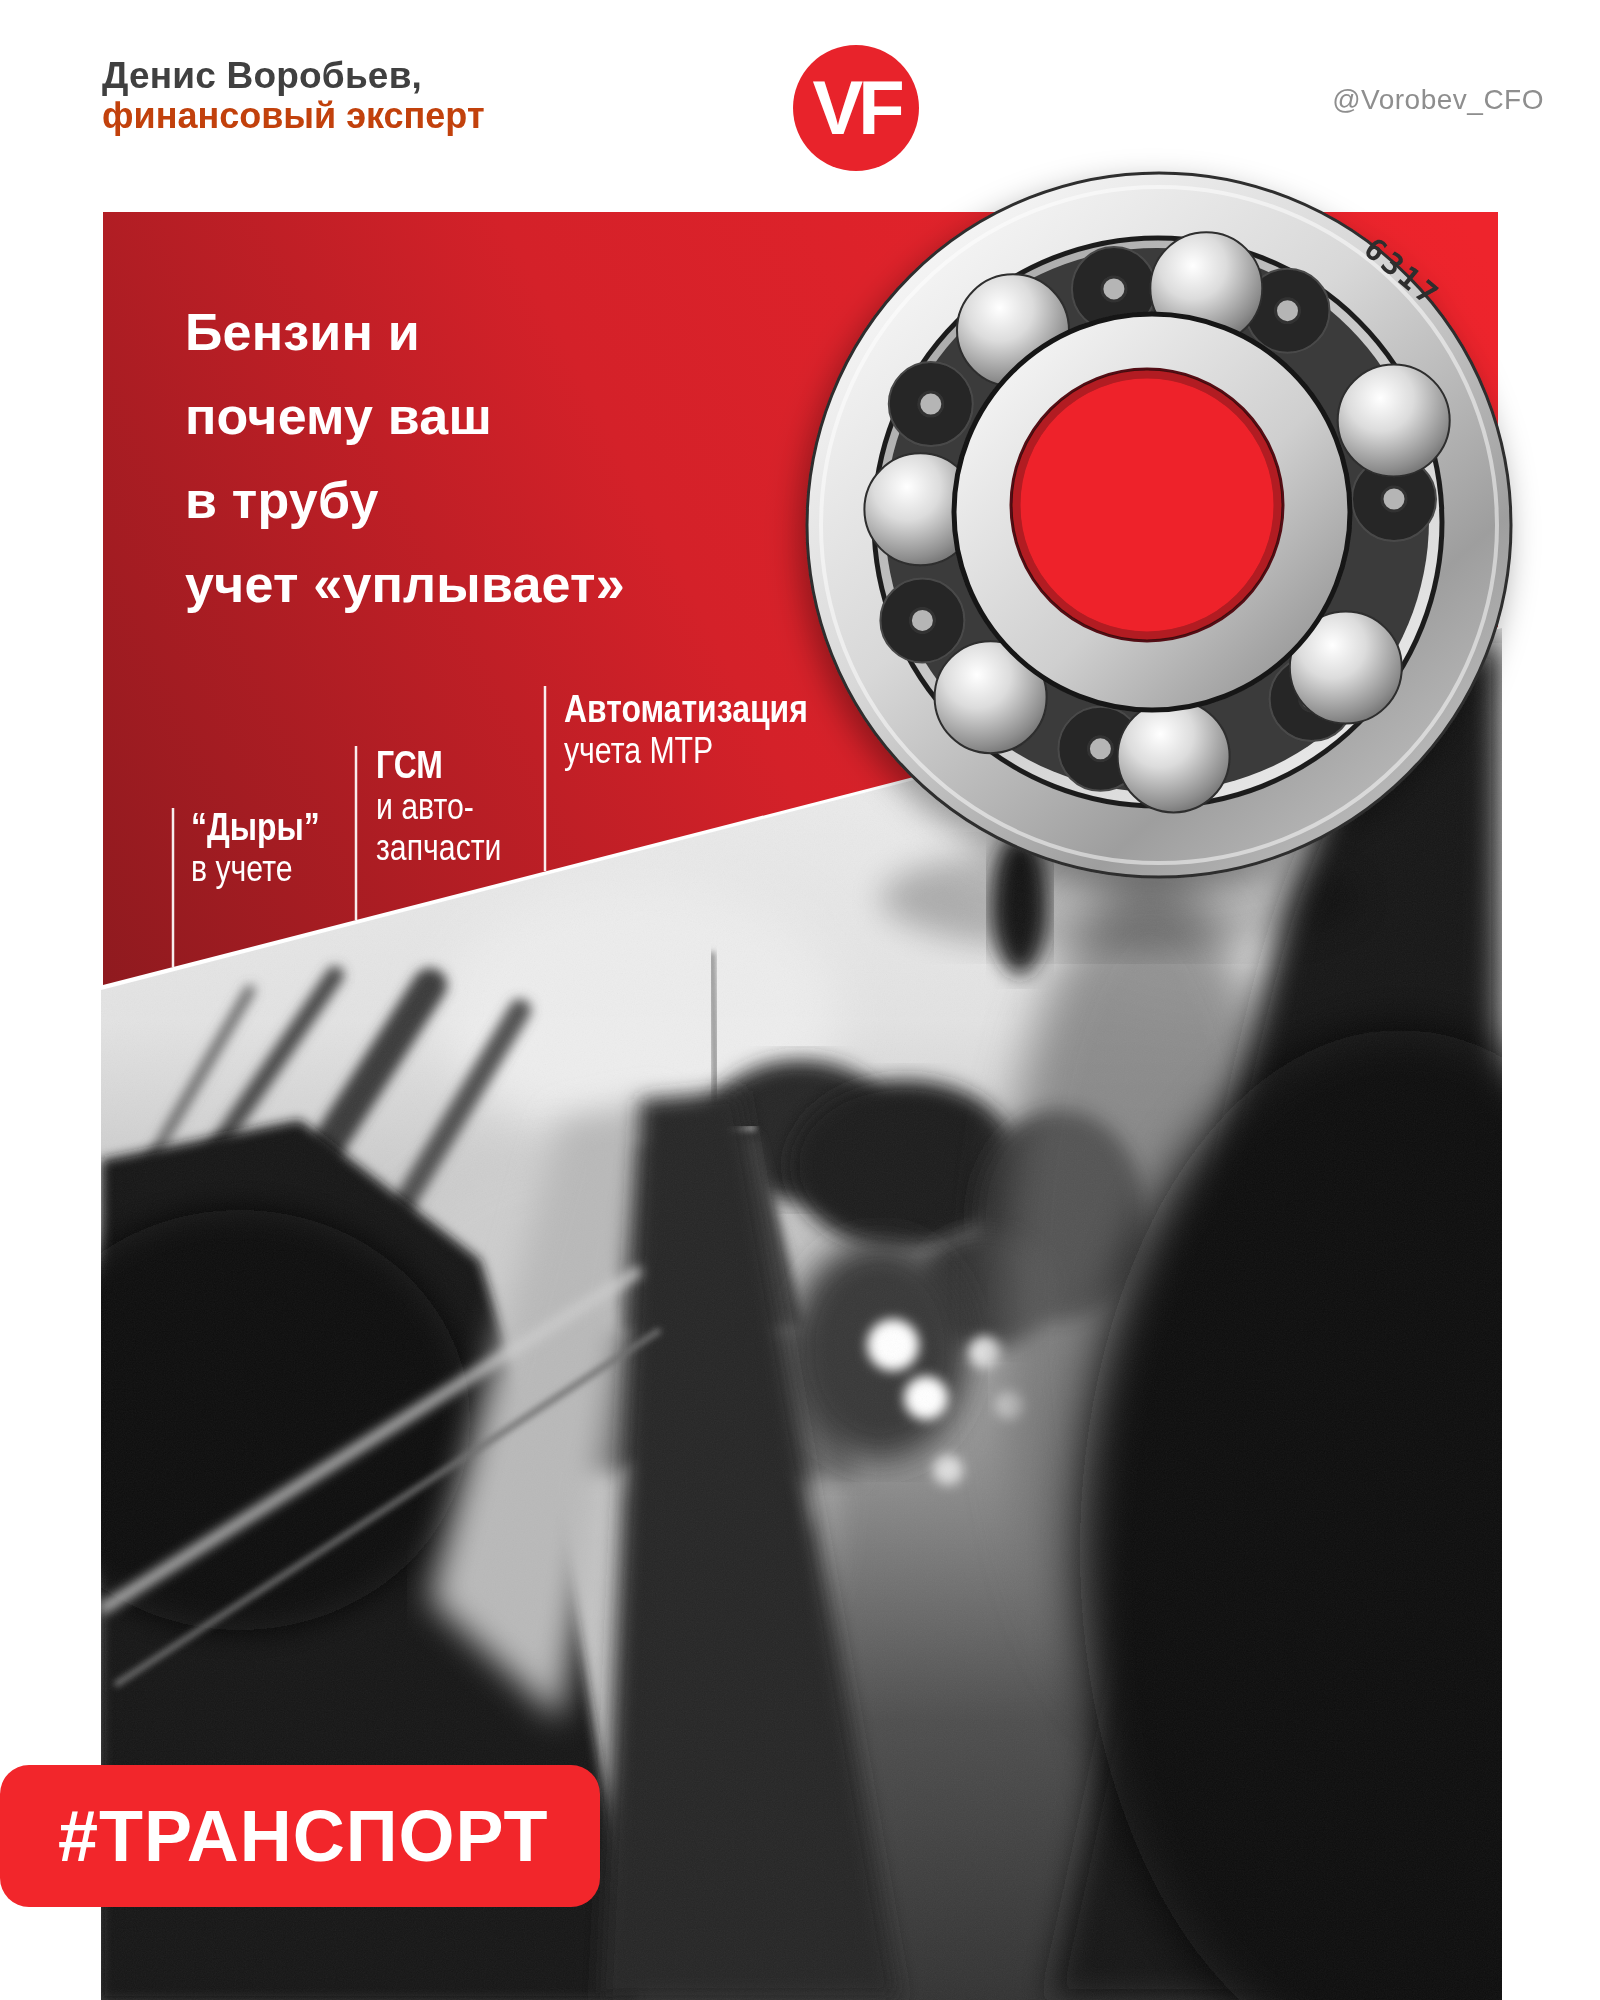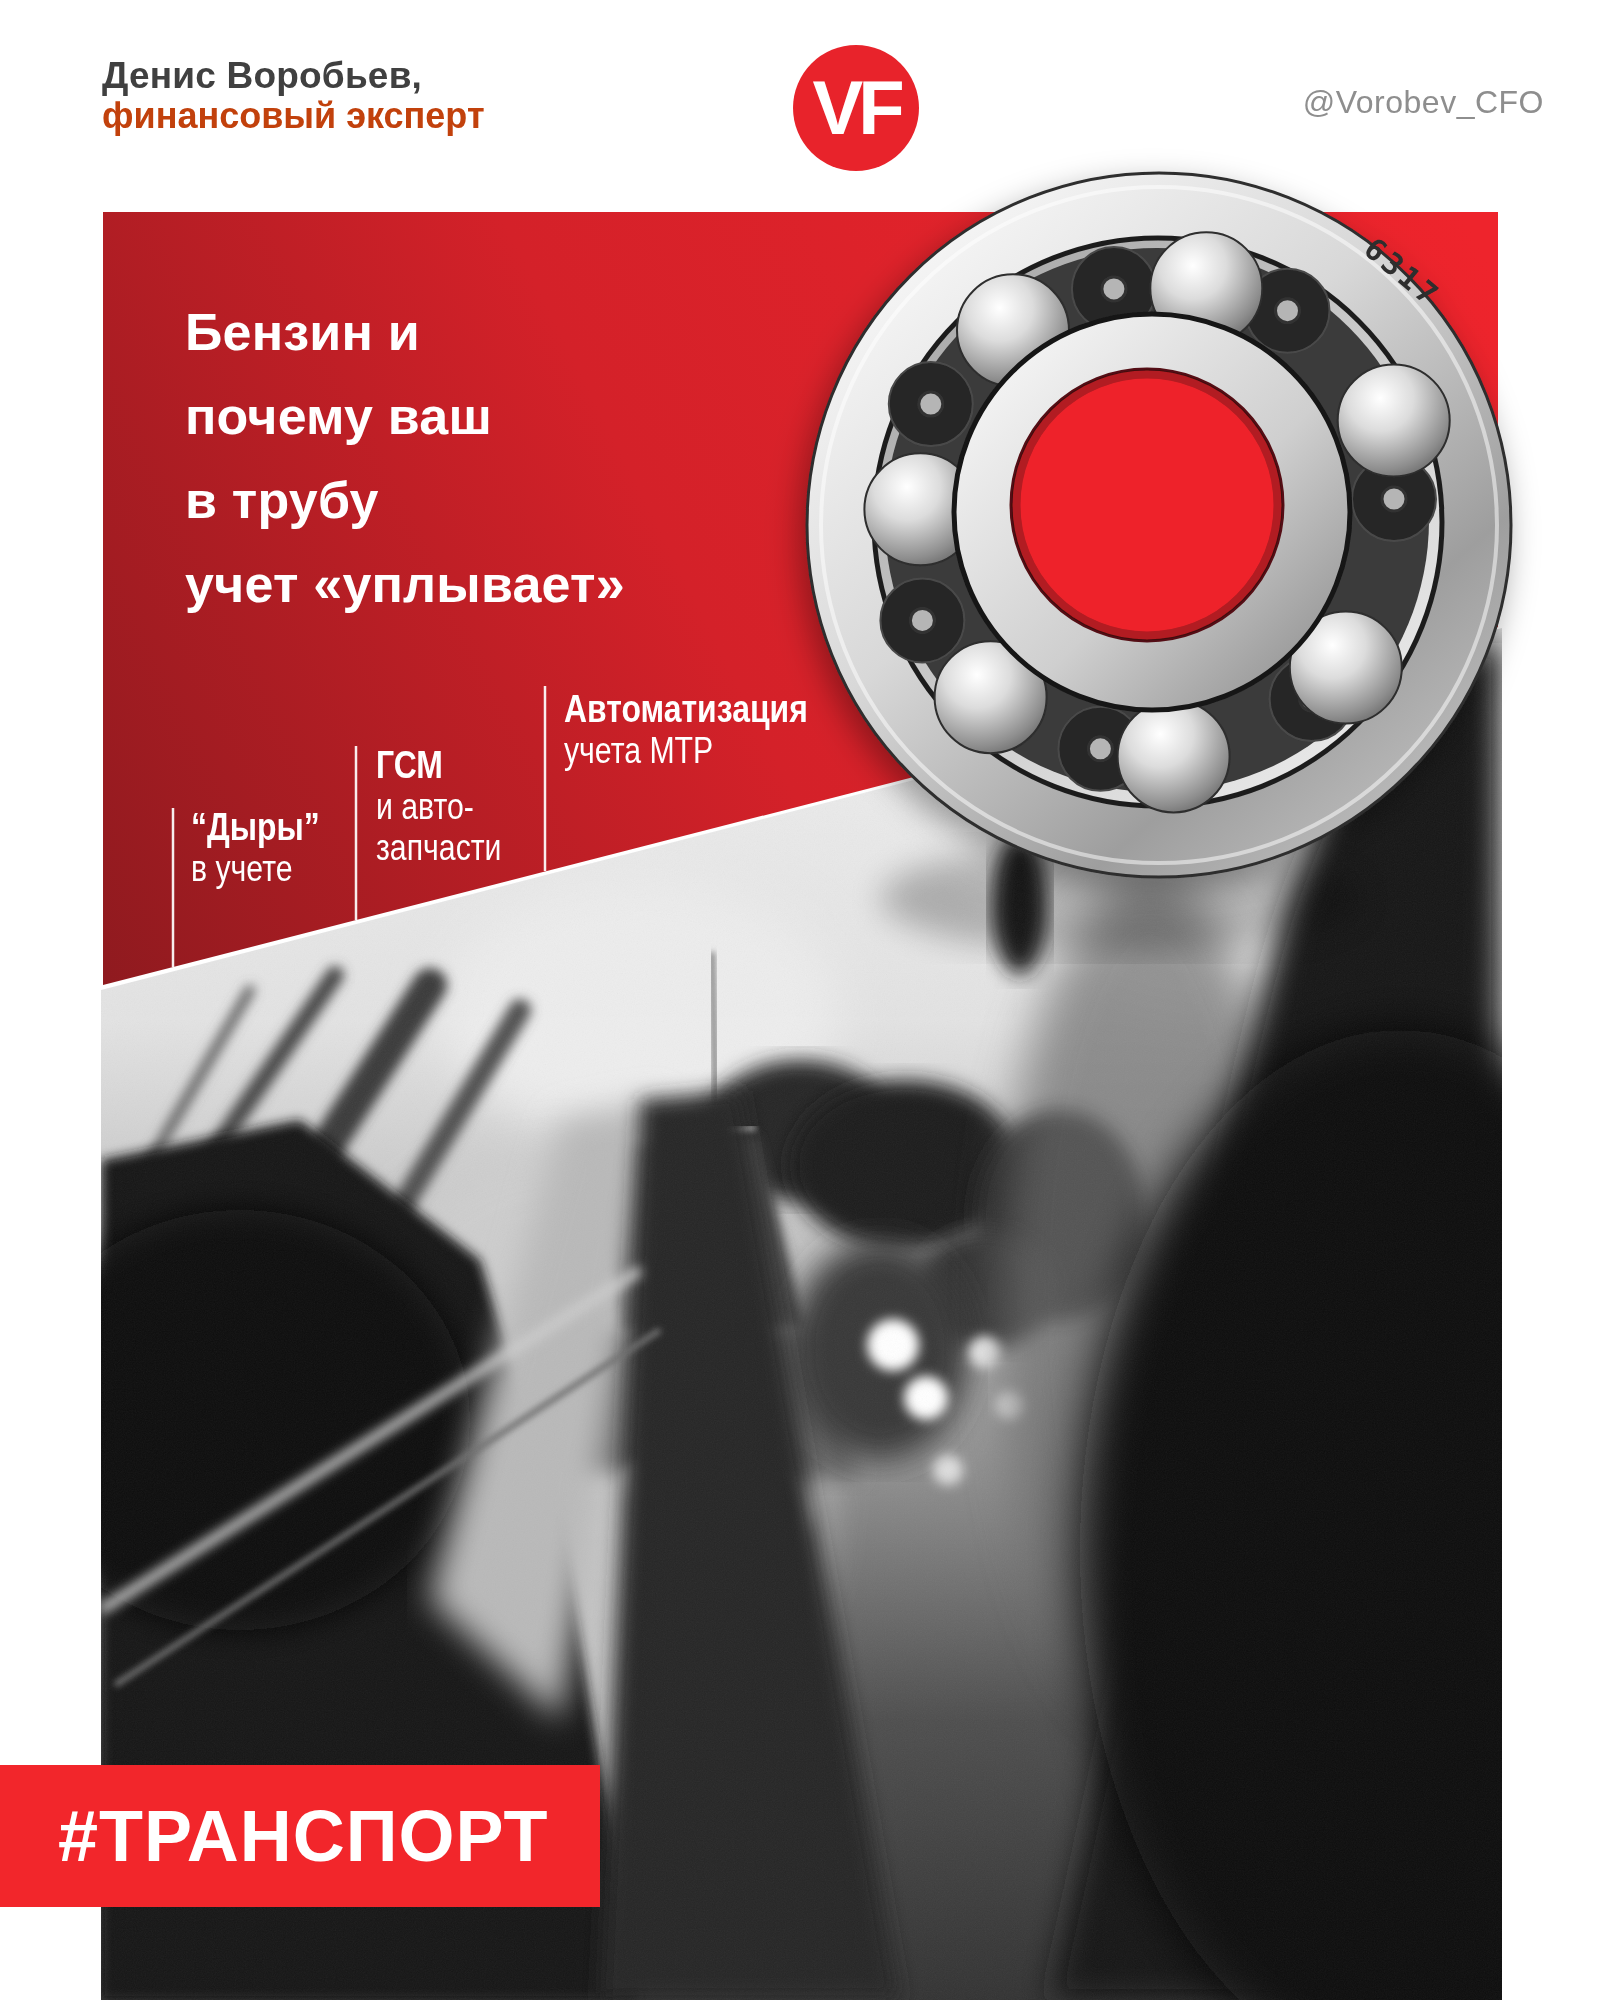--- a/index.html
+++ b/index.html
@@ -7,38 +7,38 @@
     position:relative;width:1600px;height:2000px;overflow:hidden;background:#ffffff;
     font-family:"Liberation Sans","DejaVu Sans",sans-serif;
   }
   .bg-svg{position:absolute;left:0;top:0;width:1600px;height:2000px;display:block;}
 
   
   .author{position:absolute;left:102px;top:56px;color:#7c7c7c;}
   .author .name{font-size:37px;font-weight:700;line-height:40px;letter-spacing:0.2px;color:#404040;}
   .author .role{font-size:36px;font-weight:700;line-height:40px;color:#c2410c;}
   .logo{position:absolute;left:792px;top:44px;width:128px;height:128px;}
-  .handle{position:absolute;right:56px;top:84px;font-size:32px;font-weight:400;color:#8e8e8e;letter-spacing:0.5px;}
+  .handle{position:absolute;right:56px;top:84px;font-size:28px;font-weight:400;color:#8e8e8e;letter-spacing:0.5px;}
 
   
   .title{position:absolute;left:185px;top:290px;margin:0;color:#ffffff;font-size:52px;font-weight:700;line-height:84px;letter-spacing:0.2px;}
   .title span{display:block;}
 
   
   .topic{position:absolute;color:#ffffff;transform:scaleX(0.84);transform-origin:left top;white-space:nowrap;}
   .topic .topic-heading{font-size:38px;font-weight:700;line-height:42px;}
   .topic .topic-sub{font-size:36px;font-weight:400;line-height:41px;}
   .topic-1{left:191px;top:806px;}
   .topic-2{left:376px;top:744px;}
   .topic-3{left:564px;top:688px;}
 
   
   .footer-banner{
     position:absolute;left:0;top:1765px;width:600px;height:142px;
-    background:#f2262b;display:flex;align-items:center;
+    background:#f2262b;display:flex;align-items:center;border-radius:29px;
   }
   .footer-banner .tag{
     color:#ffffff;font-size:72px;font-weight:700;letter-spacing:1px;
     padding-left:58px;white-space:nowrap;
   }
 </style>
 </head>
 <body>
 
 <div class="stage">

